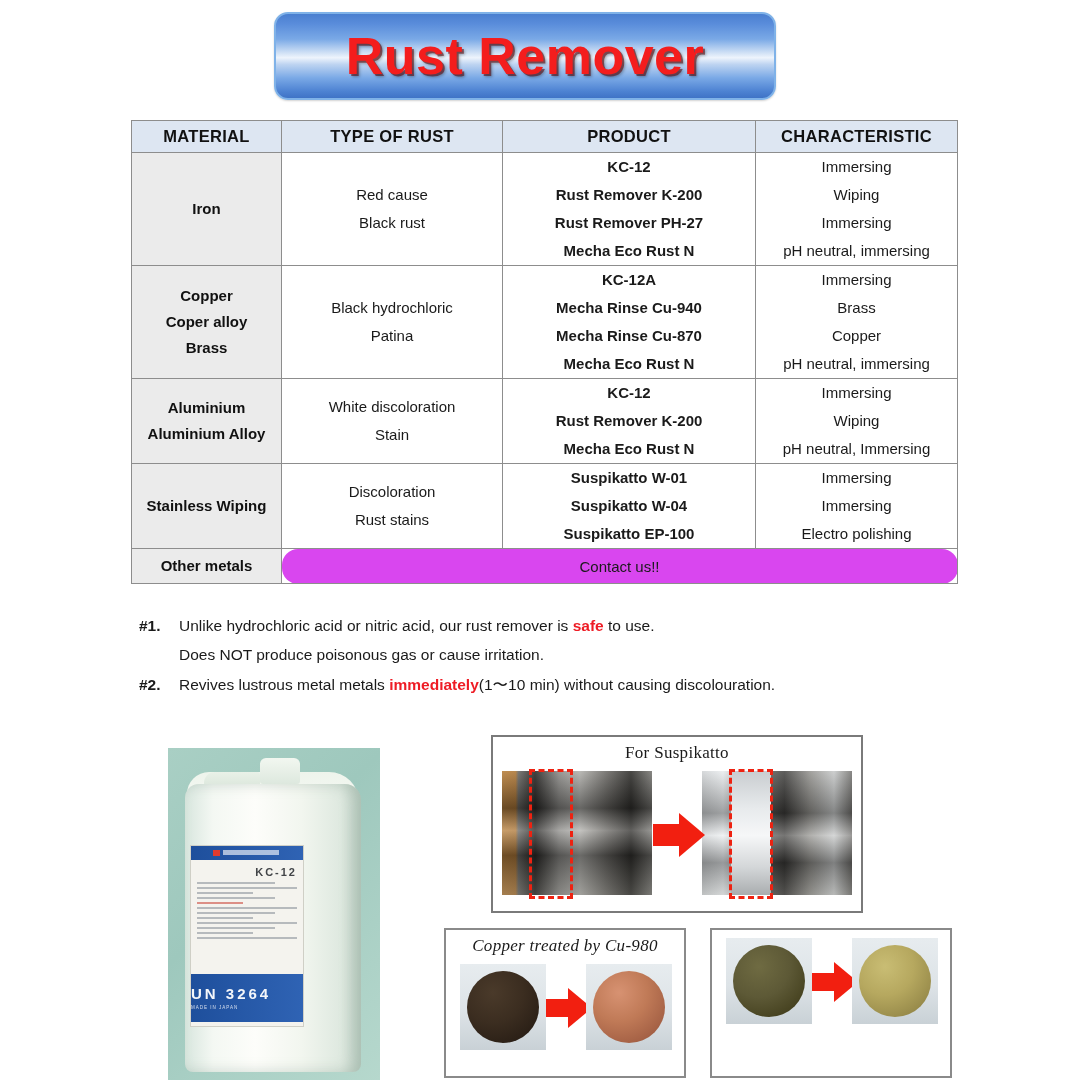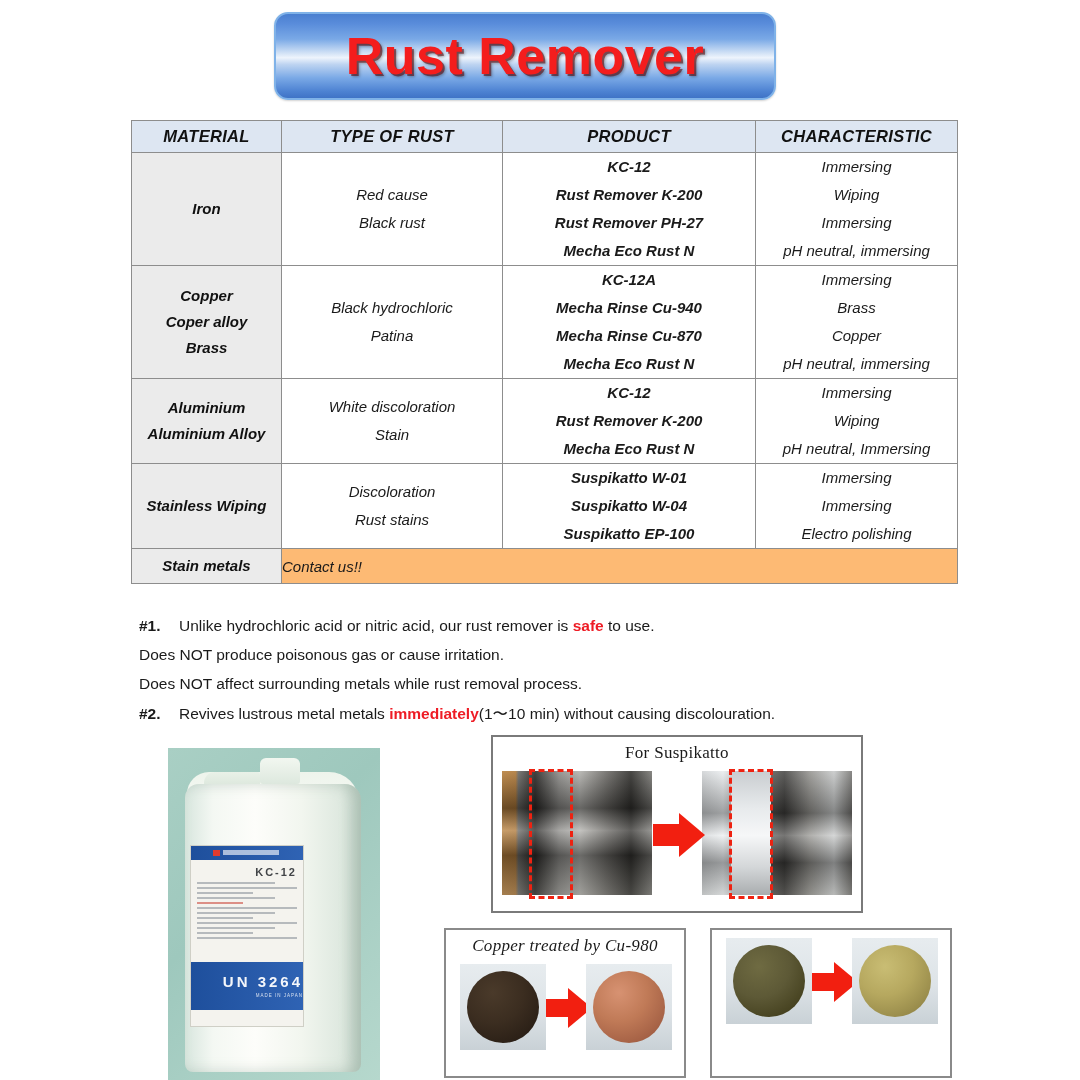--- a/index.html
+++ b/index.html
@@ -66,21 +66,20 @@
   }
   table.rust {
     border-collapse: collapse;
     width: 100%;
     table-layout: fixed;
   }
   table.rust td, table.rust th {
     border: 1px solid #8d8d8d;
     padding: 0;
     vertical-align: middle;
-    font-style: italic;
   }
   table.rust thead th {
     background: #dde6f2;
     font-size: 16.5px;
     font-weight: bold;
     text-align: center;
     height: 31px;
     letter-spacing: 0.3px;
     color: #111;
   }
@@ -100,23 +99,25 @@
   td.body-cell {
     background: #ffffff;
     text-align: center;
     font-size: 15px;
     color: #1a1a1a;
     padding: 6px 4px;
   }
   td.body-cell .ln { line-height: 28px; white-space: nowrap; }
   td.product-cell .ln { font-weight: bold; }
   td.contact-cell {
-    background: #fdba74;
+    background: #d946ef;
+    text-align: center;
     font-size: 15px;
     height: 34px;
+    border-radius: 16px;
   }
   .mat-line { display: block; }
 
   
   .notes {
     position: absolute;
     left: 139px;
     top: 617px;
     width: 830px;
     font-size: 15.5px;
@@ -127,20 +128,21 @@
     align-items: baseline;
     margin-bottom: 11px;
   }
   .note-num {
     font-weight: bold;
     width: 40px;
     flex: 0 0 40px;
   }
   .note-body { flex: 1 1 auto; }
   .note-sub {
+    margin-left: 40px;
     margin-bottom: 11px;
   }
   .hl {
     color: #ee1c25;
     font-weight: bold;
   }
 
   
   .photo-area { position: absolute; left: 0; top: 0; width: 1080px; height: 1080px; pointer-events: none; }
   .photo-area > * { pointer-events: auto; }
@@ -241,28 +243,28 @@
     display: block;
     height: 2px;
     margin-bottom: 3px;
     background: rgba(90,100,115,0.40);
   }
   .lbl-lines i.short { width: 56%; }
   .lbl-lines i.mid   { width: 78%; }
   .lbl-lines i.red   { background: rgba(200,60,50,0.55); width: 46%; }
   .lbl-foot {
     position: absolute;
-    left: 0; bottom: 16px;
+    left: 0; bottom: 4px;
     width: 100%;
     height: 48px;
     background: linear-gradient(to right, #1e4f9c, #2f63b4);
     color: #ffffff;
     display: flex;
     flex-direction: column;
-    align-items: flex-end;
+    align-items: flex-start;
     justify-content: center;
   }
   .lbl-un {
     font-size: 15px;
     font-weight: bold;
     letter-spacing: 3px;
     line-height: 1;
     opacity: 0.95;
   }
   .lbl-made {
@@ -530,36 +532,35 @@
         </td>
         <td class="body-cell">
           <div class="ln">Immersing</div>
           <div class="ln">Immersing</div>
           <div class="ln">Electro polishing</div>
         </td>
       </tr>
 
       <tr>
         <td class="material-cell">
-          <span class="mat-line">Stain metals</span>
+          <span class="mat-line">Other metals</span>
         </td>
         <td class="contact-cell" colspan="3">Contact us!!</td>
       </tr>
     </tbody>
   </table>
 </div>
 
 <div class="notes">
 
   <div class="note-row">
     <span class="note-num">#1.</span>
     <span class="note-body"><span>Unlike hydrochloric acid or nitric acid, our rust remover is </span><span class="hl">safe</span><span> to use.</span></span>
   </div>
   <div class="note-sub">Does NOT produce poisonous gas or cause irritation.</div>
-  <div class="note-sub">Does NOT affect surrounding metals while rust removal process.</div>
 
   <div class="note-row">
     <span class="note-num">#2.</span>
     <span class="note-body"><span>Revives lustrous metal metals </span><span class="hl">immediately</span><span>(1〜10 min) without causing discolouration.</span></span>
   </div>
 </div>
 
 <div class="photo-area">
 
   <div class="can-photo">

